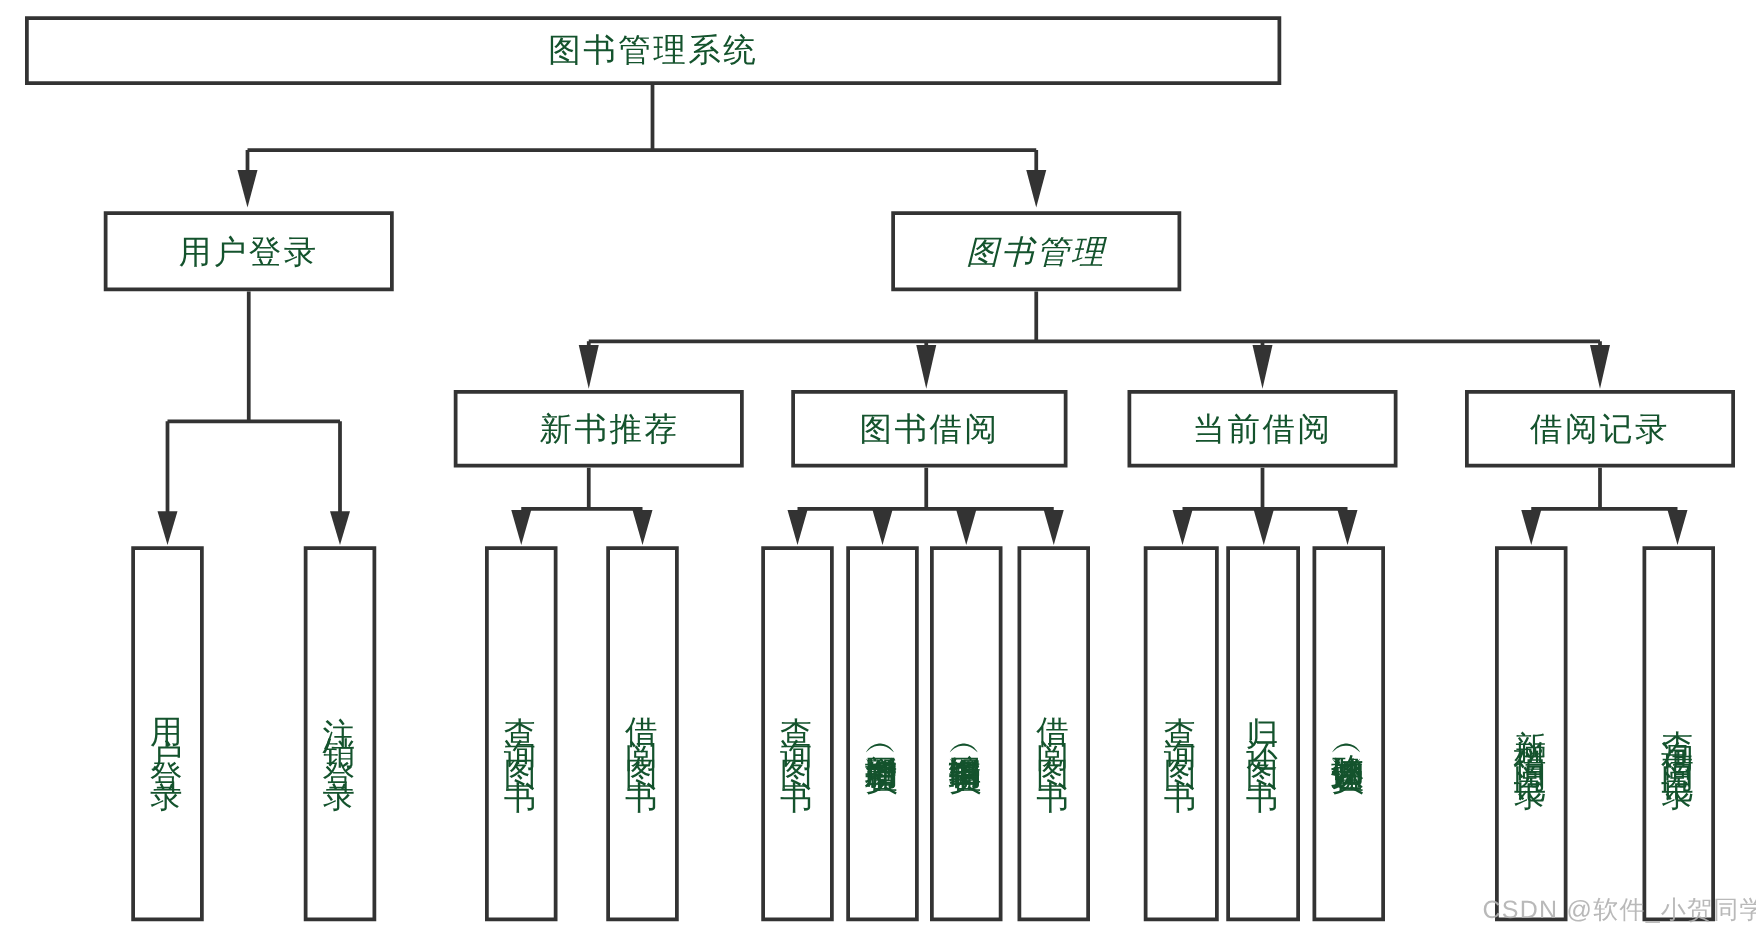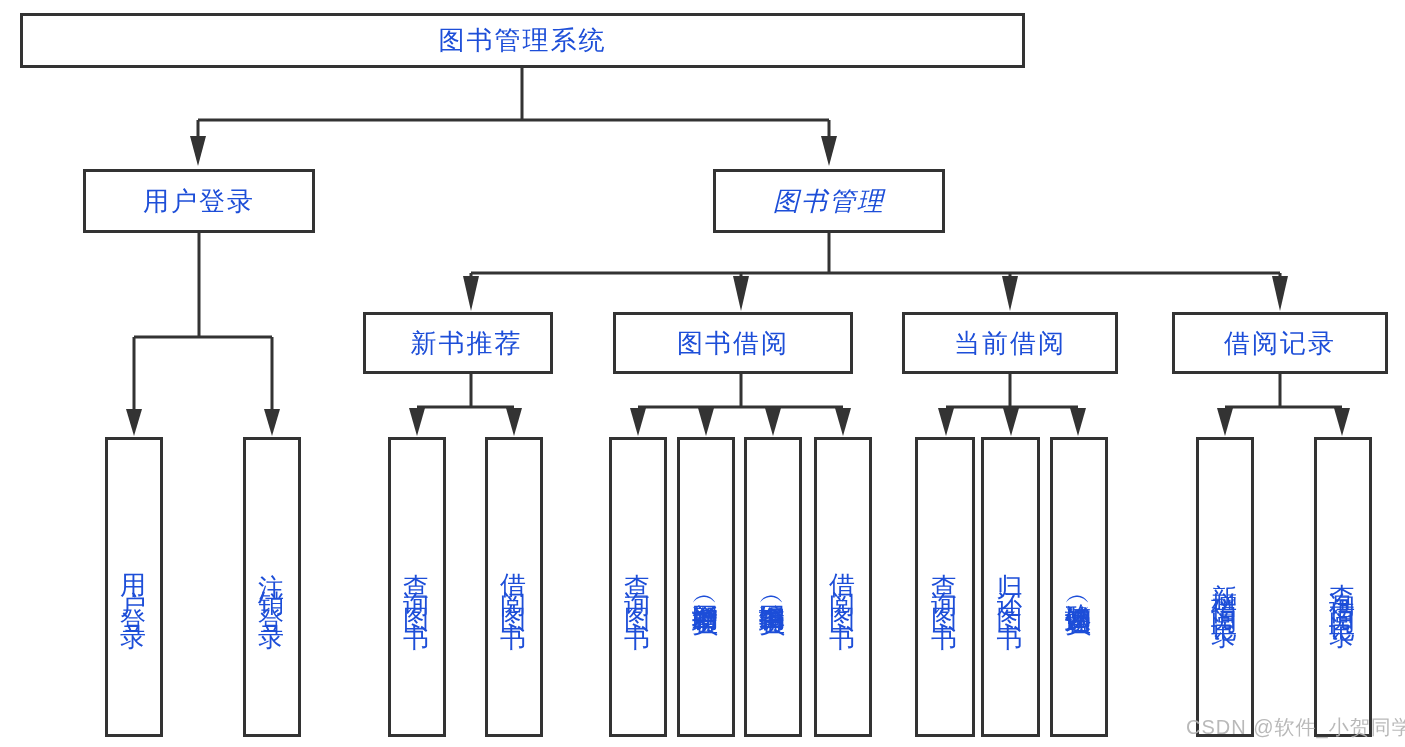--- a/index.html
+++ b/index.html
@@ -2,21 +2,21 @@
 <html><head>
 <meta charset="utf-8">
 <style>
   html,body{margin:0;padding:0;background:#ffffff;}
   body{width:1405px;height:747px;position:relative;overflow:hidden;
        font-family:"Liberation Sans",sans-serif;}
   #stage{position:absolute;left:0;top:0;width:1405px;height:747px;}
   svg.wires{position:absolute;left:0;top:0;z-index:1;}
   .box{position:absolute;background:#ffffff;border:3px solid #333333;
        box-sizing:border-box;display:flex;align-items:center;justify-content:center;
-       color:#1d4ed8;z-index:2;}
+       color:#14532d;z-index:2;}
   .h{font-size:26px;letter-spacing:2px;white-space:nowrap;}
   .v{writing-mode:vertical-rl;text-orientation:mixed;font-size:26px;}
   .ls4{letter-spacing:17px;}
   .ls6{letter-spacing:8px;}
   .ls9{letter-spacing:1px;}
   .watermark{position:absolute;z-index:3;left:1186px;top:714px;
        font-size:20px;color:#b2b2b2;letter-spacing:1px;white-space:nowrap;
        opacity:.9;}
 </style>
 </head>
@@ -62,22 +62,22 @@
       <polygon points="1217,408 1233,408 1225,436"></polygon>
       <polygon points="1334,408 1350,408 1342,436"></polygon>
     </g>
   </svg>
 
   <div class="box h" style="left:20px;top:13px;width:1005px;height:55px;">图书管理系统</div>
 
   <div class="box h" style="left:83px;top:169px;width:232px;height:64px;">用户登录</div>
   <div class="box h" style="left:713px;top:169px;width:232px;height:64px;font-style:italic;">图书管理</div>
 
-  <div class="box h" style="left:363px;top:312px;width:190px;height:62px;padding-left:17px;">新书推荐</div>
-  <div class="box h" style="left:613px;top:312px;width:240px;height:62px;">图书借阅</div>
+  <div class="box h" style="left:363px;top:312px;width:232px;height:62px;padding-left:17px;">新书推荐</div>
+  <div class="box h" style="left:633px;top:312px;width:221px;height:62px;">图书借阅</div>
   <div class="box h" style="left:902px;top:312px;width:216px;height:62px;">当前借阅</div>
   <div class="box h" style="left:1172px;top:312px;width:216px;height:62px;">借阅记录</div>
 
   <div class="box v ls4" style="left:105px;top:437px;width:58px;height:300px;">用户登录</div>
   <div class="box v ls4" style="left:243px;top:437px;width:58px;height:300px;">注销登录</div>
 
   <div class="box v ls4" style="left:388px;top:437px;width:58px;height:300px;">查询图书</div>
   <div class="box v ls4" style="left:485px;top:437px;width:58px;height:300px;">借阅图书</div>
 
   <div class="box v ls4" style="left:609px;top:437px;width:58px;height:300px;">查询图书</div>

